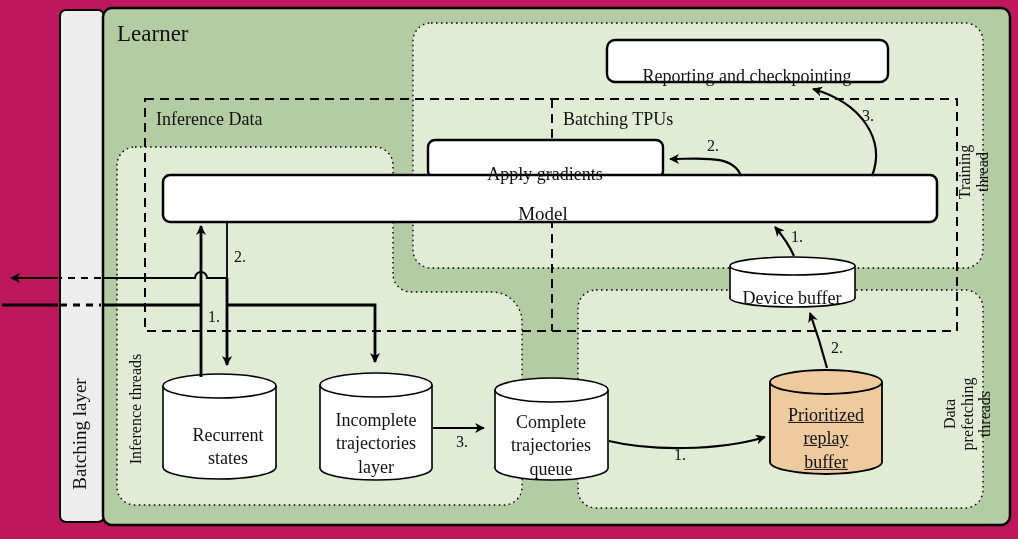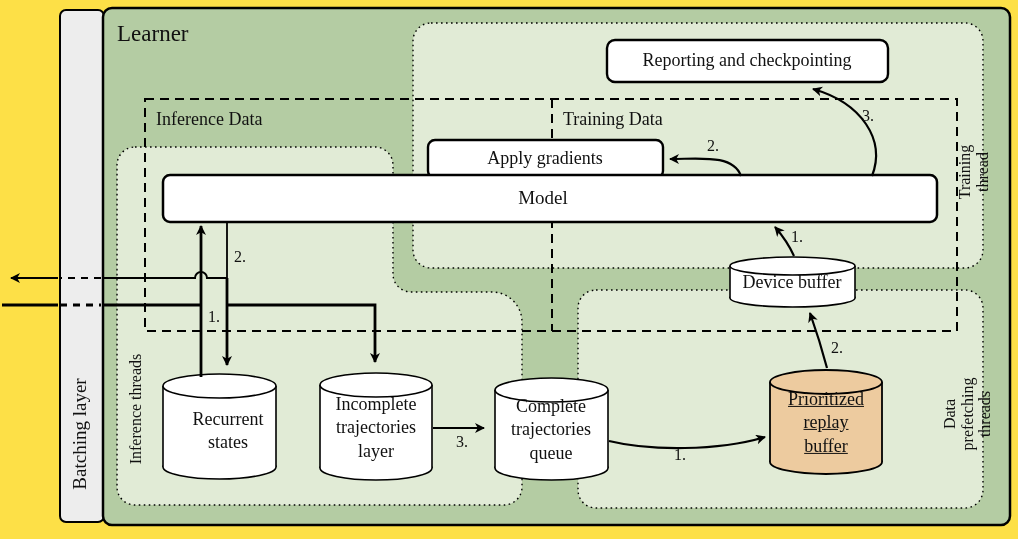--- a/index.html
+++ b/index.html
@@ -1,22 +1,22 @@
 <!DOCTYPE html>
 <html><head>
 <meta charset="utf-8">
 <style>
   html,body { margin:0; padding:0; background:#fff; }
   .stage {
     position:relative; width:1018px; height:539px; overflow:hidden;
-    font-family:"Liberation Serif","DejaVu Serif",serif; color:#111; background:#fde047;
+    font-family:"Liberation Serif","DejaVu Serif",serif; color:#111; background:#be185d;
   }
   .stage svg { position:absolute; left:0; top:0; }
   .lbl { position:absolute; white-space:pre-line; line-height:1.3; }
-  .c   { transform:translate(-50%,-50%); text-align:center; }
+  .c   { transform:translate(-50%,-50%); text-align:center;margin-top:16px; }
   .rot { transform:translate(-50%,-50%) rotate(-90deg); text-align:center; line-height:1.1; }
   .f23 { font-size:23px; }
   .f19 { font-size:19px; }
   .f18 { font-size:18px; }
   .f17 { font-size:18px; }
   .f16 { font-size:16px; }
   .num { font-size:16px; }
 </style>
 </head>
 <body>
@@ -101,21 +101,21 @@
     <path d="M827,368 C822,349 816,330 810,313" stroke-width="2.2" marker-end="url(#ah)"></path>
     <path d="M794,256 C789,245 782,235 775,227" stroke-width="2.2" marker-end="url(#ah)"></path>
 
     <path d="M741,176 C733,154 700,159 670,159" stroke-width="2.2" marker-end="url(#ah)"></path>
     <path d="M872,176 C886,140 862,103 813,89" stroke-width="2.2" marker-end="url(#ah)"></path>
   </g>
 </svg>
 
 <div class="lbl f23" style="left:117px; top:19px;">Learner</div>
 <div class="lbl f18" style="left:156px; top:108px;">Inference Data</div>
-<div class="lbl f18" style="left:563px; top:108px;">Training Data</div>
+<div class="lbl f18" style="left:563px; top:108px;">Batching TPUs</div>
 
 <div class="lbl c f18" style="left:747px; top:61px;">Reporting and checkpointing</div>
 <div class="lbl c f18" style="left:545px; top:159px;">Apply gradients</div>
 <div class="lbl c f19" style="left:543px; top:198px;">Model</div>
 
 <div class="lbl c f17" style="left:228px; top:431px;">Recurrent
 states</div>
 <div class="lbl c f17" style="left:376px; top:428px;">Incomplete
 trajectories
 layer</div>

